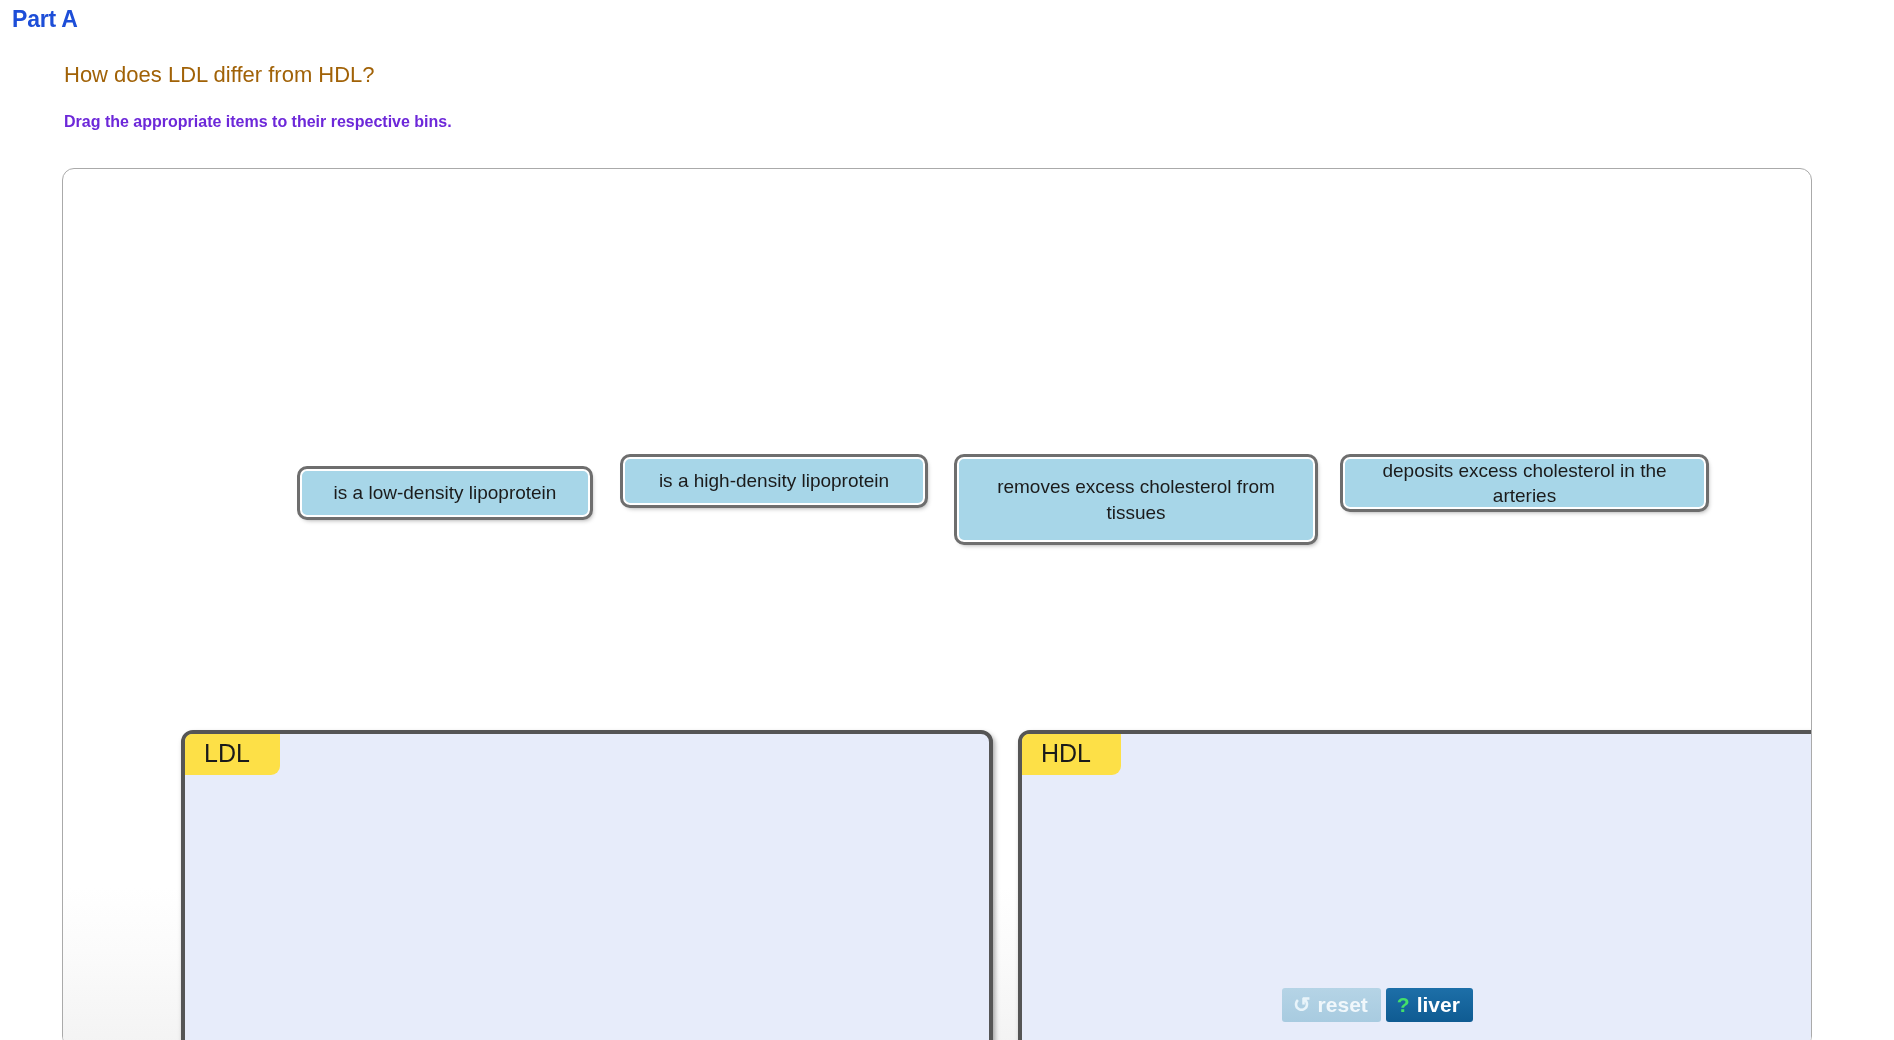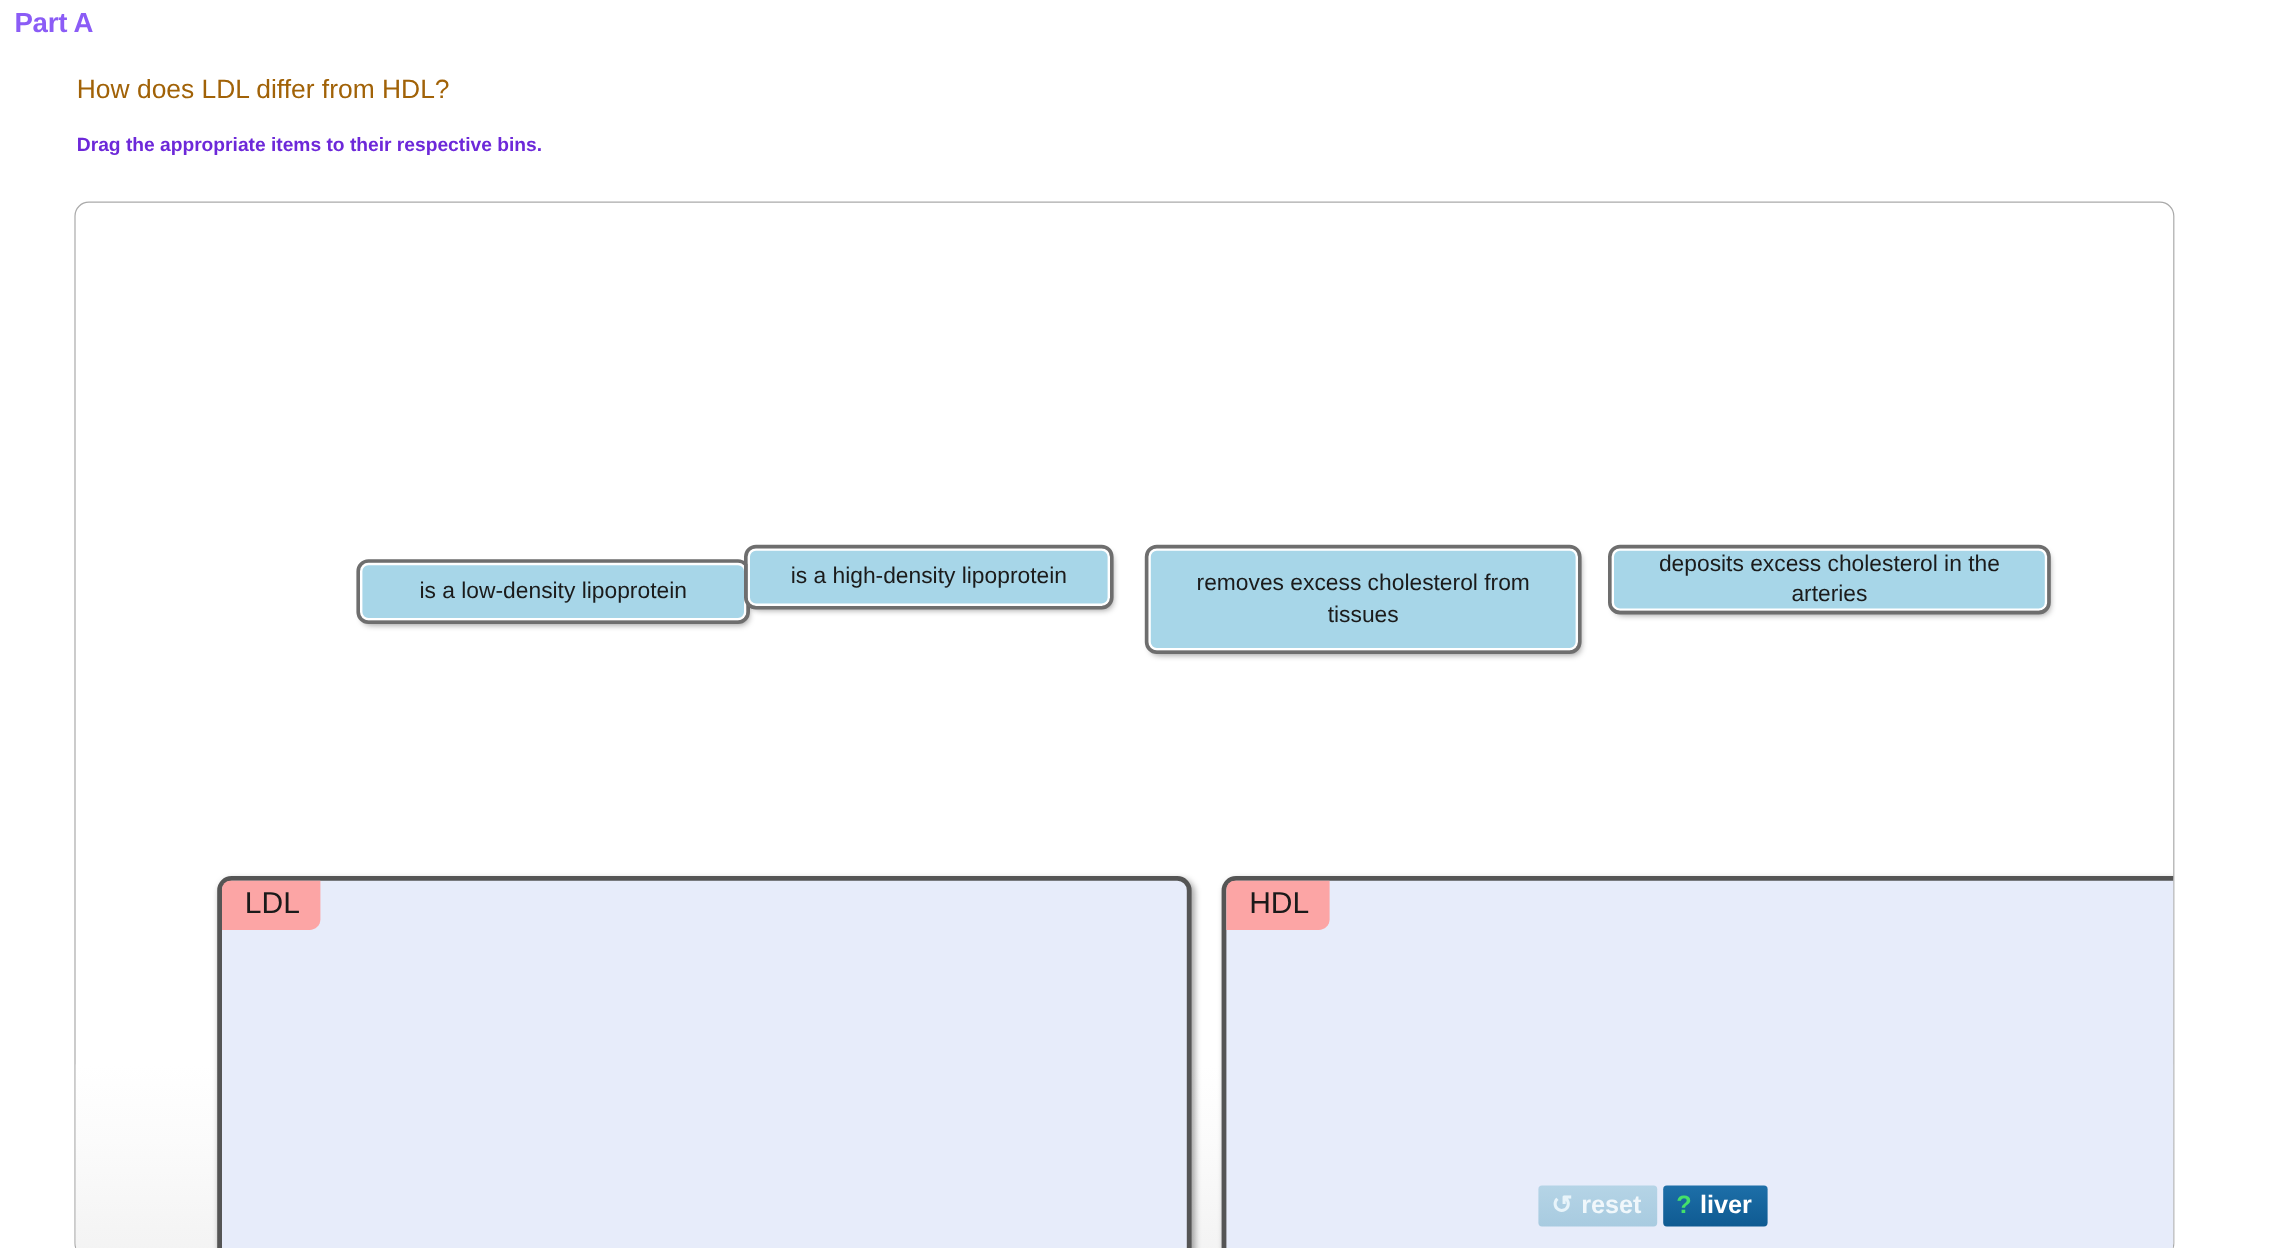--- a/index.html
+++ b/index.html
@@ -17,21 +17,21 @@
     position: relative;
   }
 
   
   .part-title {
     position: absolute;
     left: 12px;
     top: 6px;
     font-size: 23px;
     font-weight: bold;
-    color: #8b5cf6;
+    color: #1d4ed8;
     letter-spacing: -0.2px;
   }
   .question-text {
     position: absolute;
     left: 64px;
     top: 62px;
     font-size: 22px;
     color: #a16207;
   }
   .instruction-text {
@@ -94,24 +94,24 @@
     position: absolute;
     background: #e7ecfa;
     border: 4px solid #555555;
     border-radius: 12px;
     box-shadow: 2px 3px 5px rgba(0,0,0,0.35);
   }
   .bin-label {
     position: absolute;
     left: 0;
     top: 0;
-    background: #fca5a5;
+    background: #fde047;
     border-bottom-right-radius: 9px;
     border-top-left-radius: 7px;
-    padding: 7px 17px 9px 19px;
+    padding: 7px 30px 9px 19px;
     font-size: 25px;
     color: #1a1a1a;
     line-height: 1;
   }
 
   
   .controls {
     position: absolute;
     display: flex;
     gap: 5px;
@@ -151,21 +151,21 @@
 
 <div class="part-title">Part A</div>
 <div class="question-text">How does LDL differ from HDL?</div>
 <div class="instruction-text">Drag the appropriate items to their respective bins.</div>
 
 <div class="activity-panel">
 
   <div class="panel-footer-gradient"></div>
 
   <div class="item-layer" id="item-layer">
-      <div class="drag-item" style="left: 237px; top: 300px; width: 322px; height: 48px;">
+      <div class="drag-item" style="left: 237px; top: 300px; width: 290px; height: 48px;">
         <span>is a low-density lipoprotein</span>
       </div>
       <div class="drag-item" style="left: 560px; top: 288px; width: 302px; height: 48px;">
         <span>is a high-density lipoprotein</span>
       </div>
       <div class="drag-item" style="left: 894px; top: 288px; width: 358px; height: 85px;">
         <span>removes excess cholesterol from tissues</span>
       </div>
       <div class="drag-item" style="left: 1280px; top: 288px; width: 363px; height: 52px;">
         <span>deposits excess cholesterol in the arteries</span>

